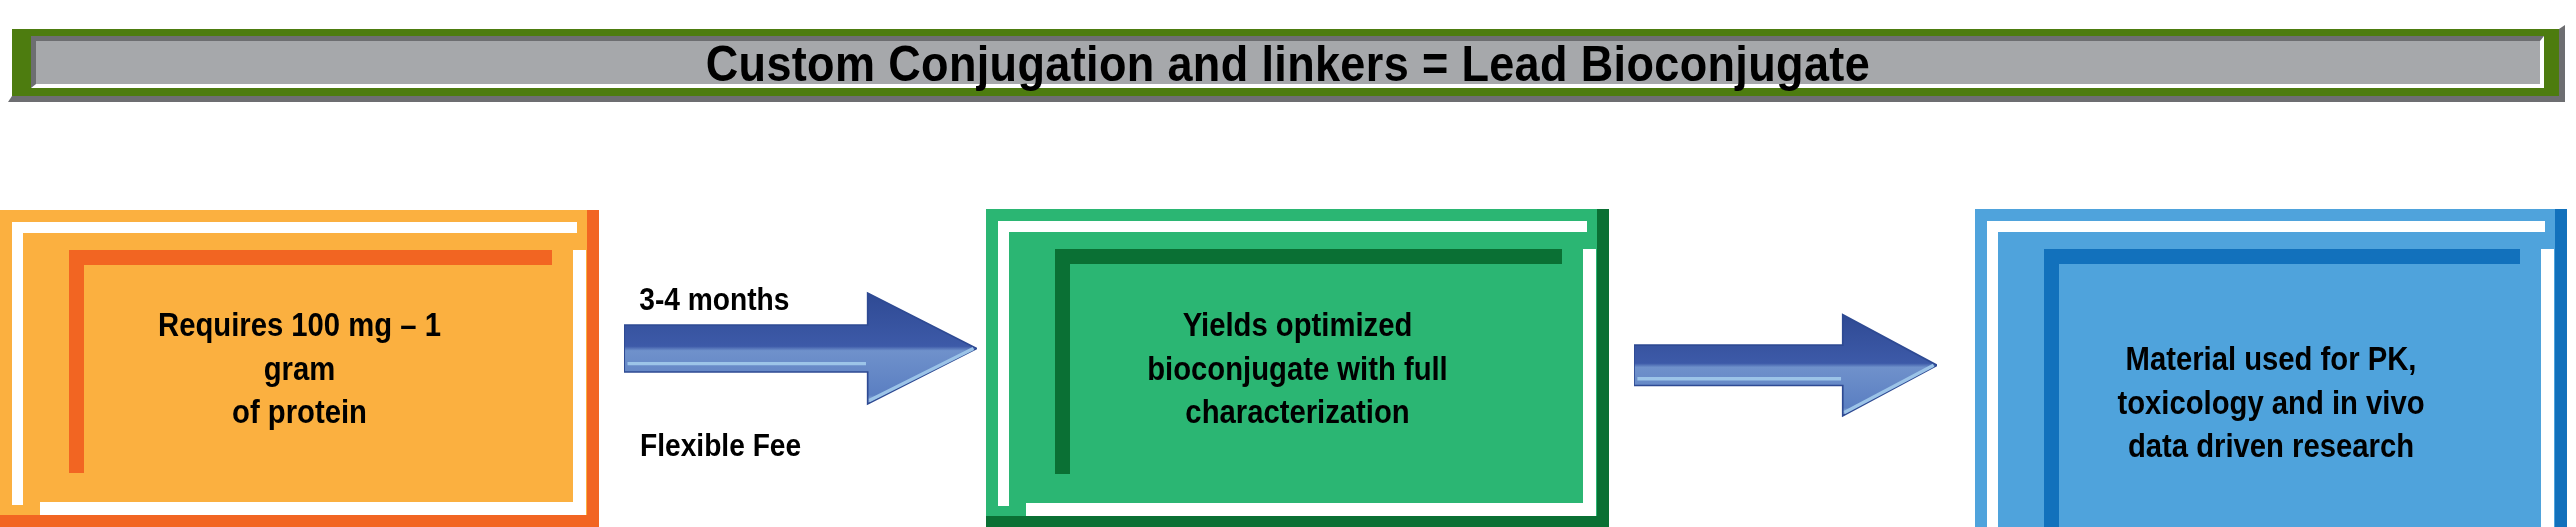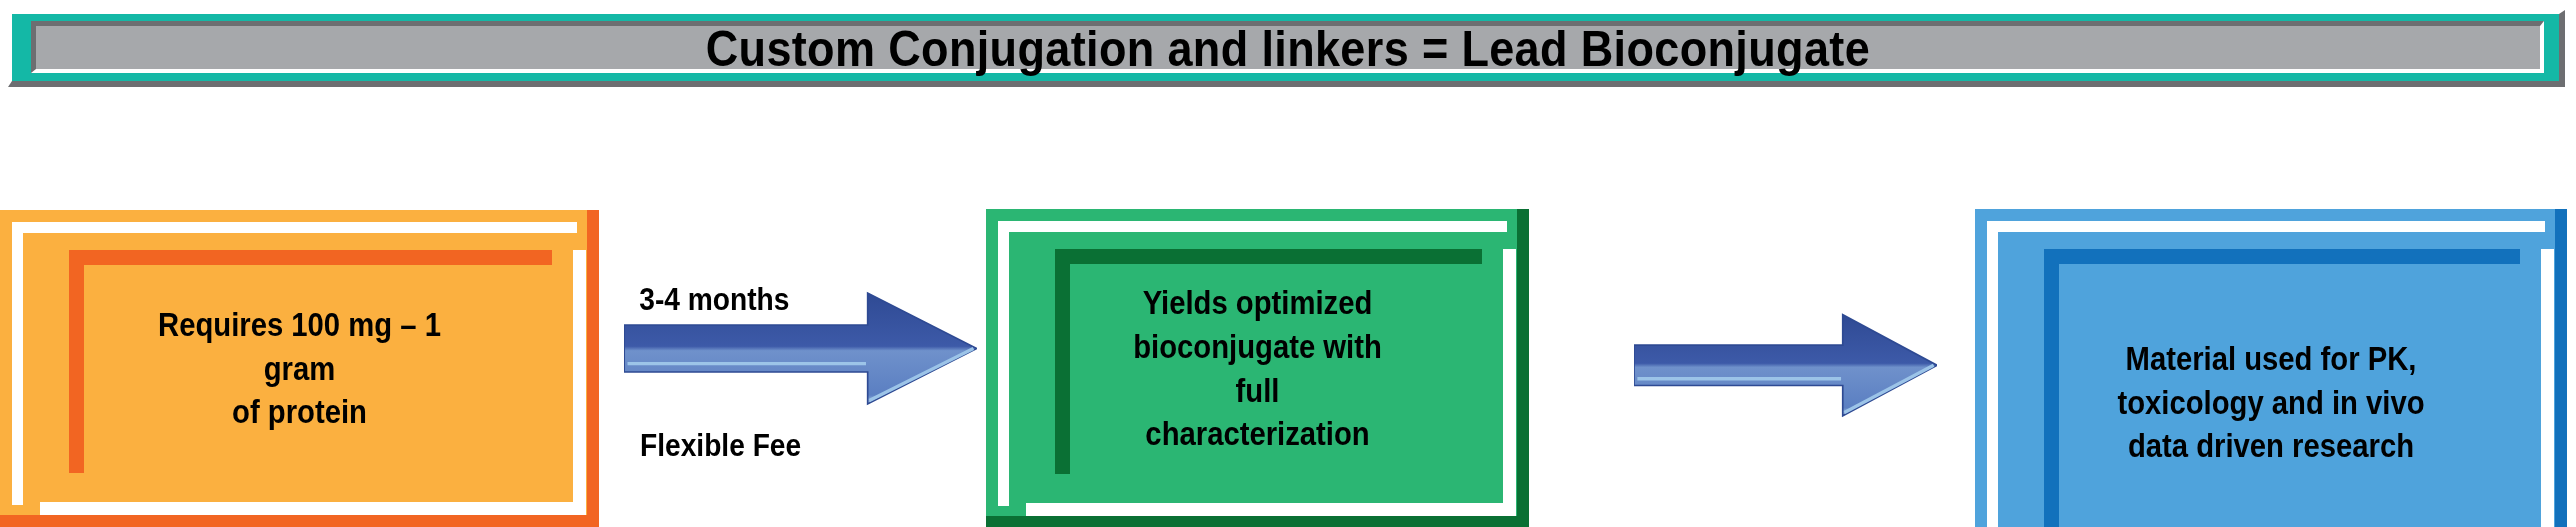--- a/index.html
+++ b/index.html
@@ -12,24 +12,24 @@
     height: 527px;
     position: relative;
     overflow: hidden;
     font-family: "Liberation Sans", "DejaVu Sans", sans-serif;
   }
 
   
   .title-bar {
     position: absolute;
     left: 8.4px;
-    top: 10px;
+    top: 25px;
     width: 2557px;
     height: 77px;
-    background: #14b8a6;
+    background: #4d7c0f;
     box-sizing: border-box;
     border-top: 4.2px solid #ffffff;
     border-left: 4.2px solid #ffffff;
     border-right: 6.7px solid #6d6e71;
     border-bottom: 6.7px solid #6d6e71;
   }
   .title-inner {
     position: absolute;
     left: 18.5px;
     top: 6.7px;
@@ -189,21 +189,21 @@
     </defs>
     <polygon points="0,50 290,50 290,12 420,78 290,144 290,106 0,106" fill="url(#agA)" stroke="#2e4a93" stroke-width="2"></polygon>
     <polyline points="4,96 288,96" fill="none" stroke="#9cc4e8" stroke-width="4"></polyline>
     <polyline points="292,140 416,78" fill="none" stroke="#9cc4e8" stroke-width="4"></polyline>
   </svg>
 
   <div class="arrow-label arrow-label-top">3-4 months</div>
   <div class="arrow-label arrow-label-bottom">Flexible Fee</div>
 </div>
 
-<div class="layer-box" style="left:986px; top:209px; width:543px; height:319px; --dark:#0a7034;">
+<div class="layer-box" style="left:986px; top:209px; width:623px; height:319px; --dark:#0a7034;">
   <div class="lb-outer" style="background:#0a7034;"></div>
   <div class="lb-fill" style="background:#2bb673;"></div>
   <div class="lb-white-ring"></div>
   <div class="lb-white-ring2"></div>
   <div class="lb-dark-ring"></div>
   <div class="lb-text">
     <div>
       <div>Yields optimized</div>
       <div>bioconjugate with full</div>
       <div>characterization</div>

